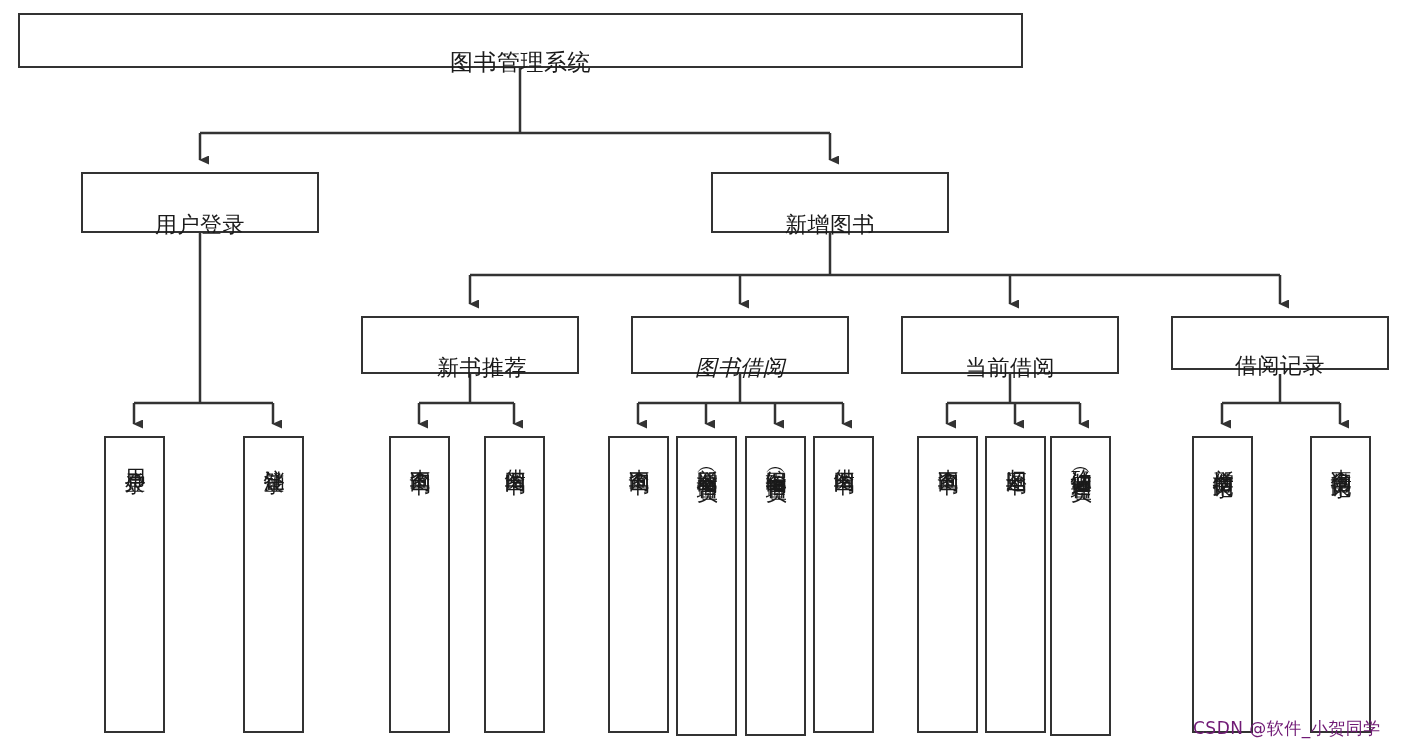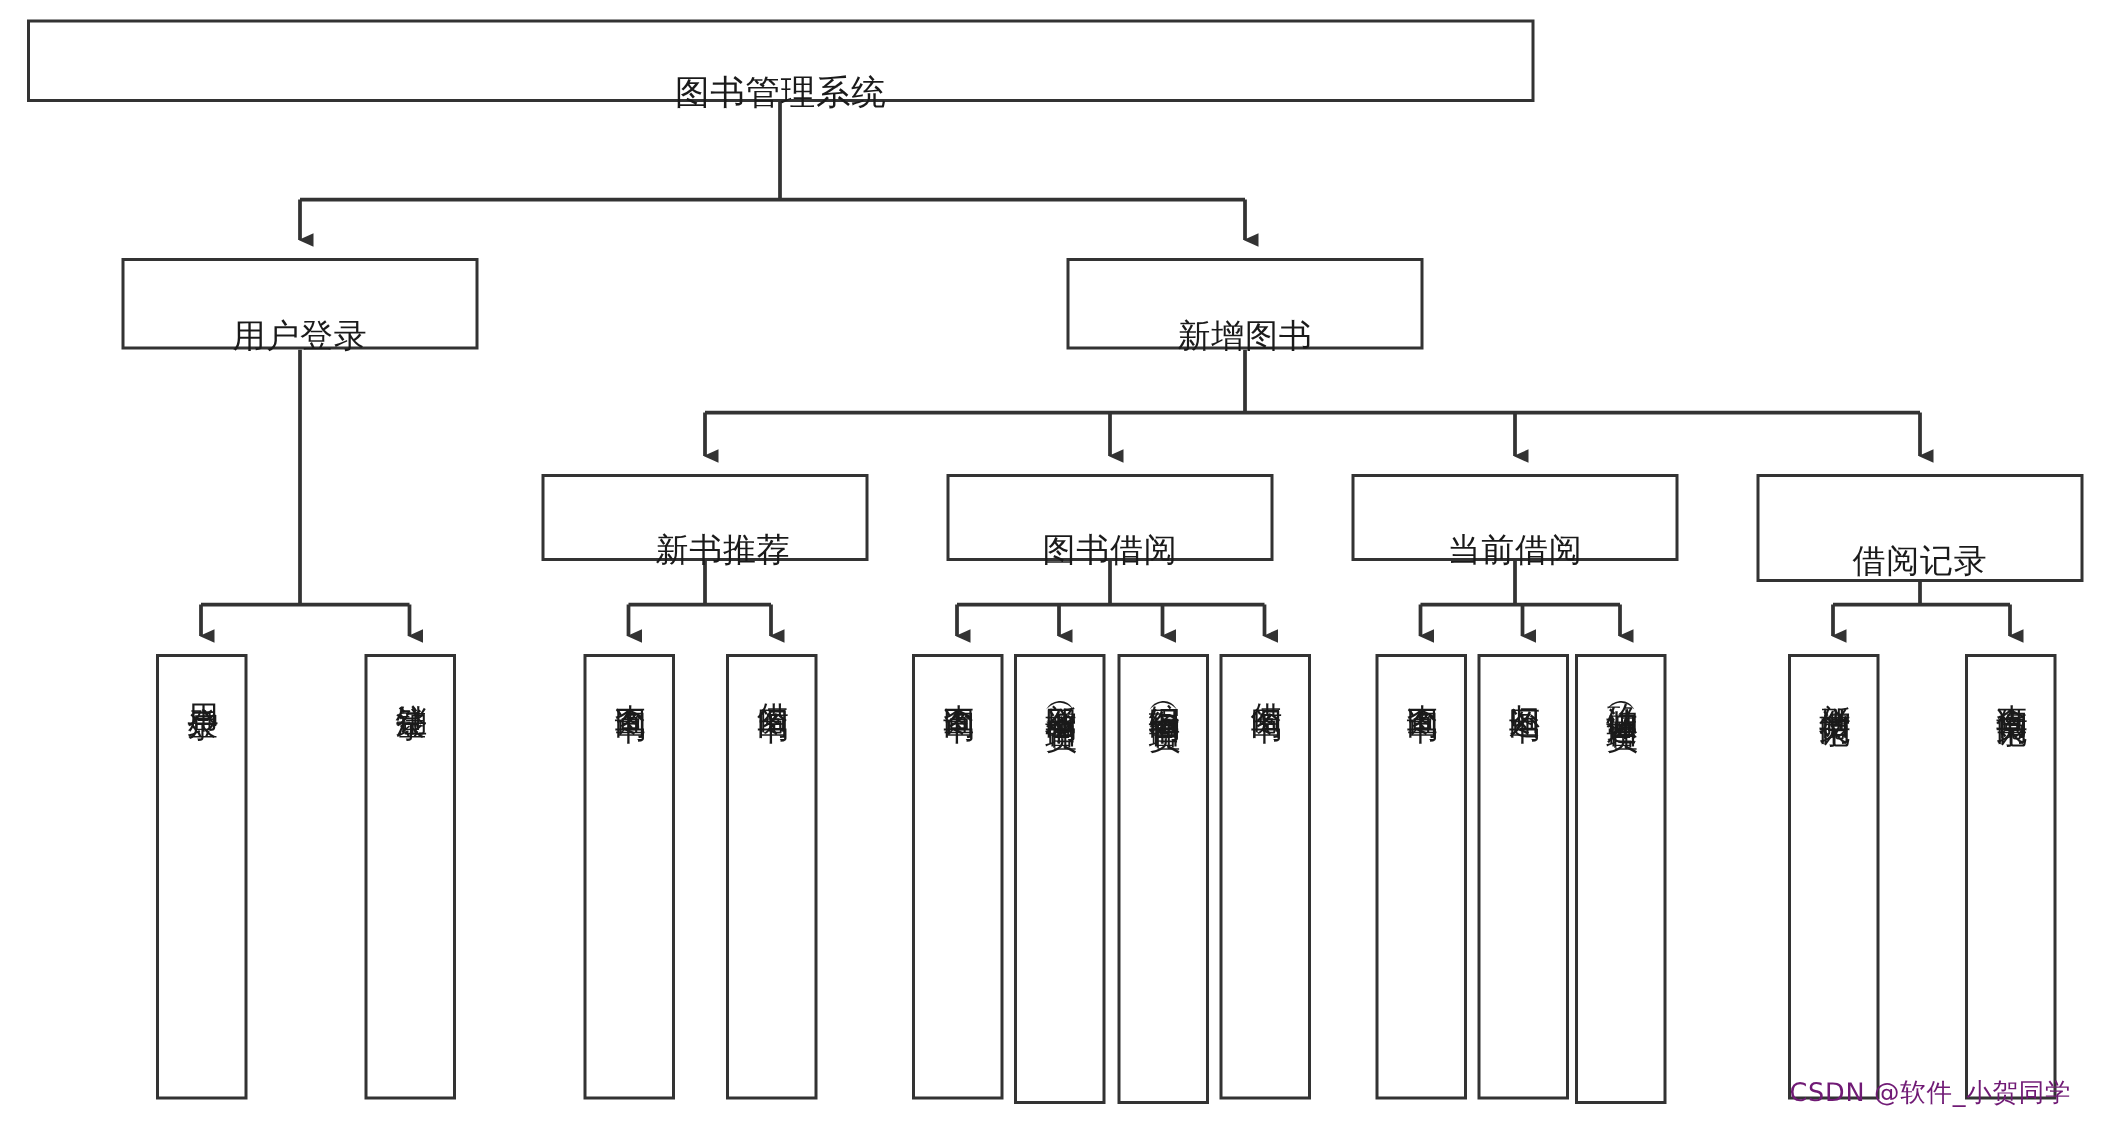--- a/index.html
+++ b/index.html
@@ -134,27 +134,27 @@
   <div class="node horiz" style="left:81px; top:172px; width:238px; height:61px;">
     <span class="label">用户登录</span>
   </div>
   <div class="node horiz" style="left:711px; top:172px; width:238px; height:61px;">
     <span class="label">新增图书</span>
   </div>
 
   <div class="node horiz" style="left:361px; top:316px; width:218px; height:58px;padding-left:24px;">
     <span class="label">新书推荐</span>
   </div>
-  <div class="node horiz" style="left:631px; top:316px; width:218px; height:58px;">
+  <div class="node horiz" style="left:631px; top:316px; width:218px; height:58px;font-style:italic;">
     <span class="label">图书借阅</span>
   </div>
   <div class="node horiz" style="left:901px; top:316px; width:218px; height:58px;">
     <span class="label">当前借阅</span>
   </div>
-  <div class="node horiz" style="left:1171px; top:316px; width:218px; height:72px;">
+  <div class="node horiz" style="left:1171px; top:316px; width:218px; height:54px;">
     <span class="label">借阅记录</span>
   </div>
 
   <div class="node vert" style="left:104px; top:436px; width:61px; height:297px;">
     <span class="label">用户登录</span>
   </div>
   <div class="node vert" style="left:243px; top:436px; width:61px; height:297px;">
     <span class="label">注销登录</span>
   </div>
 

